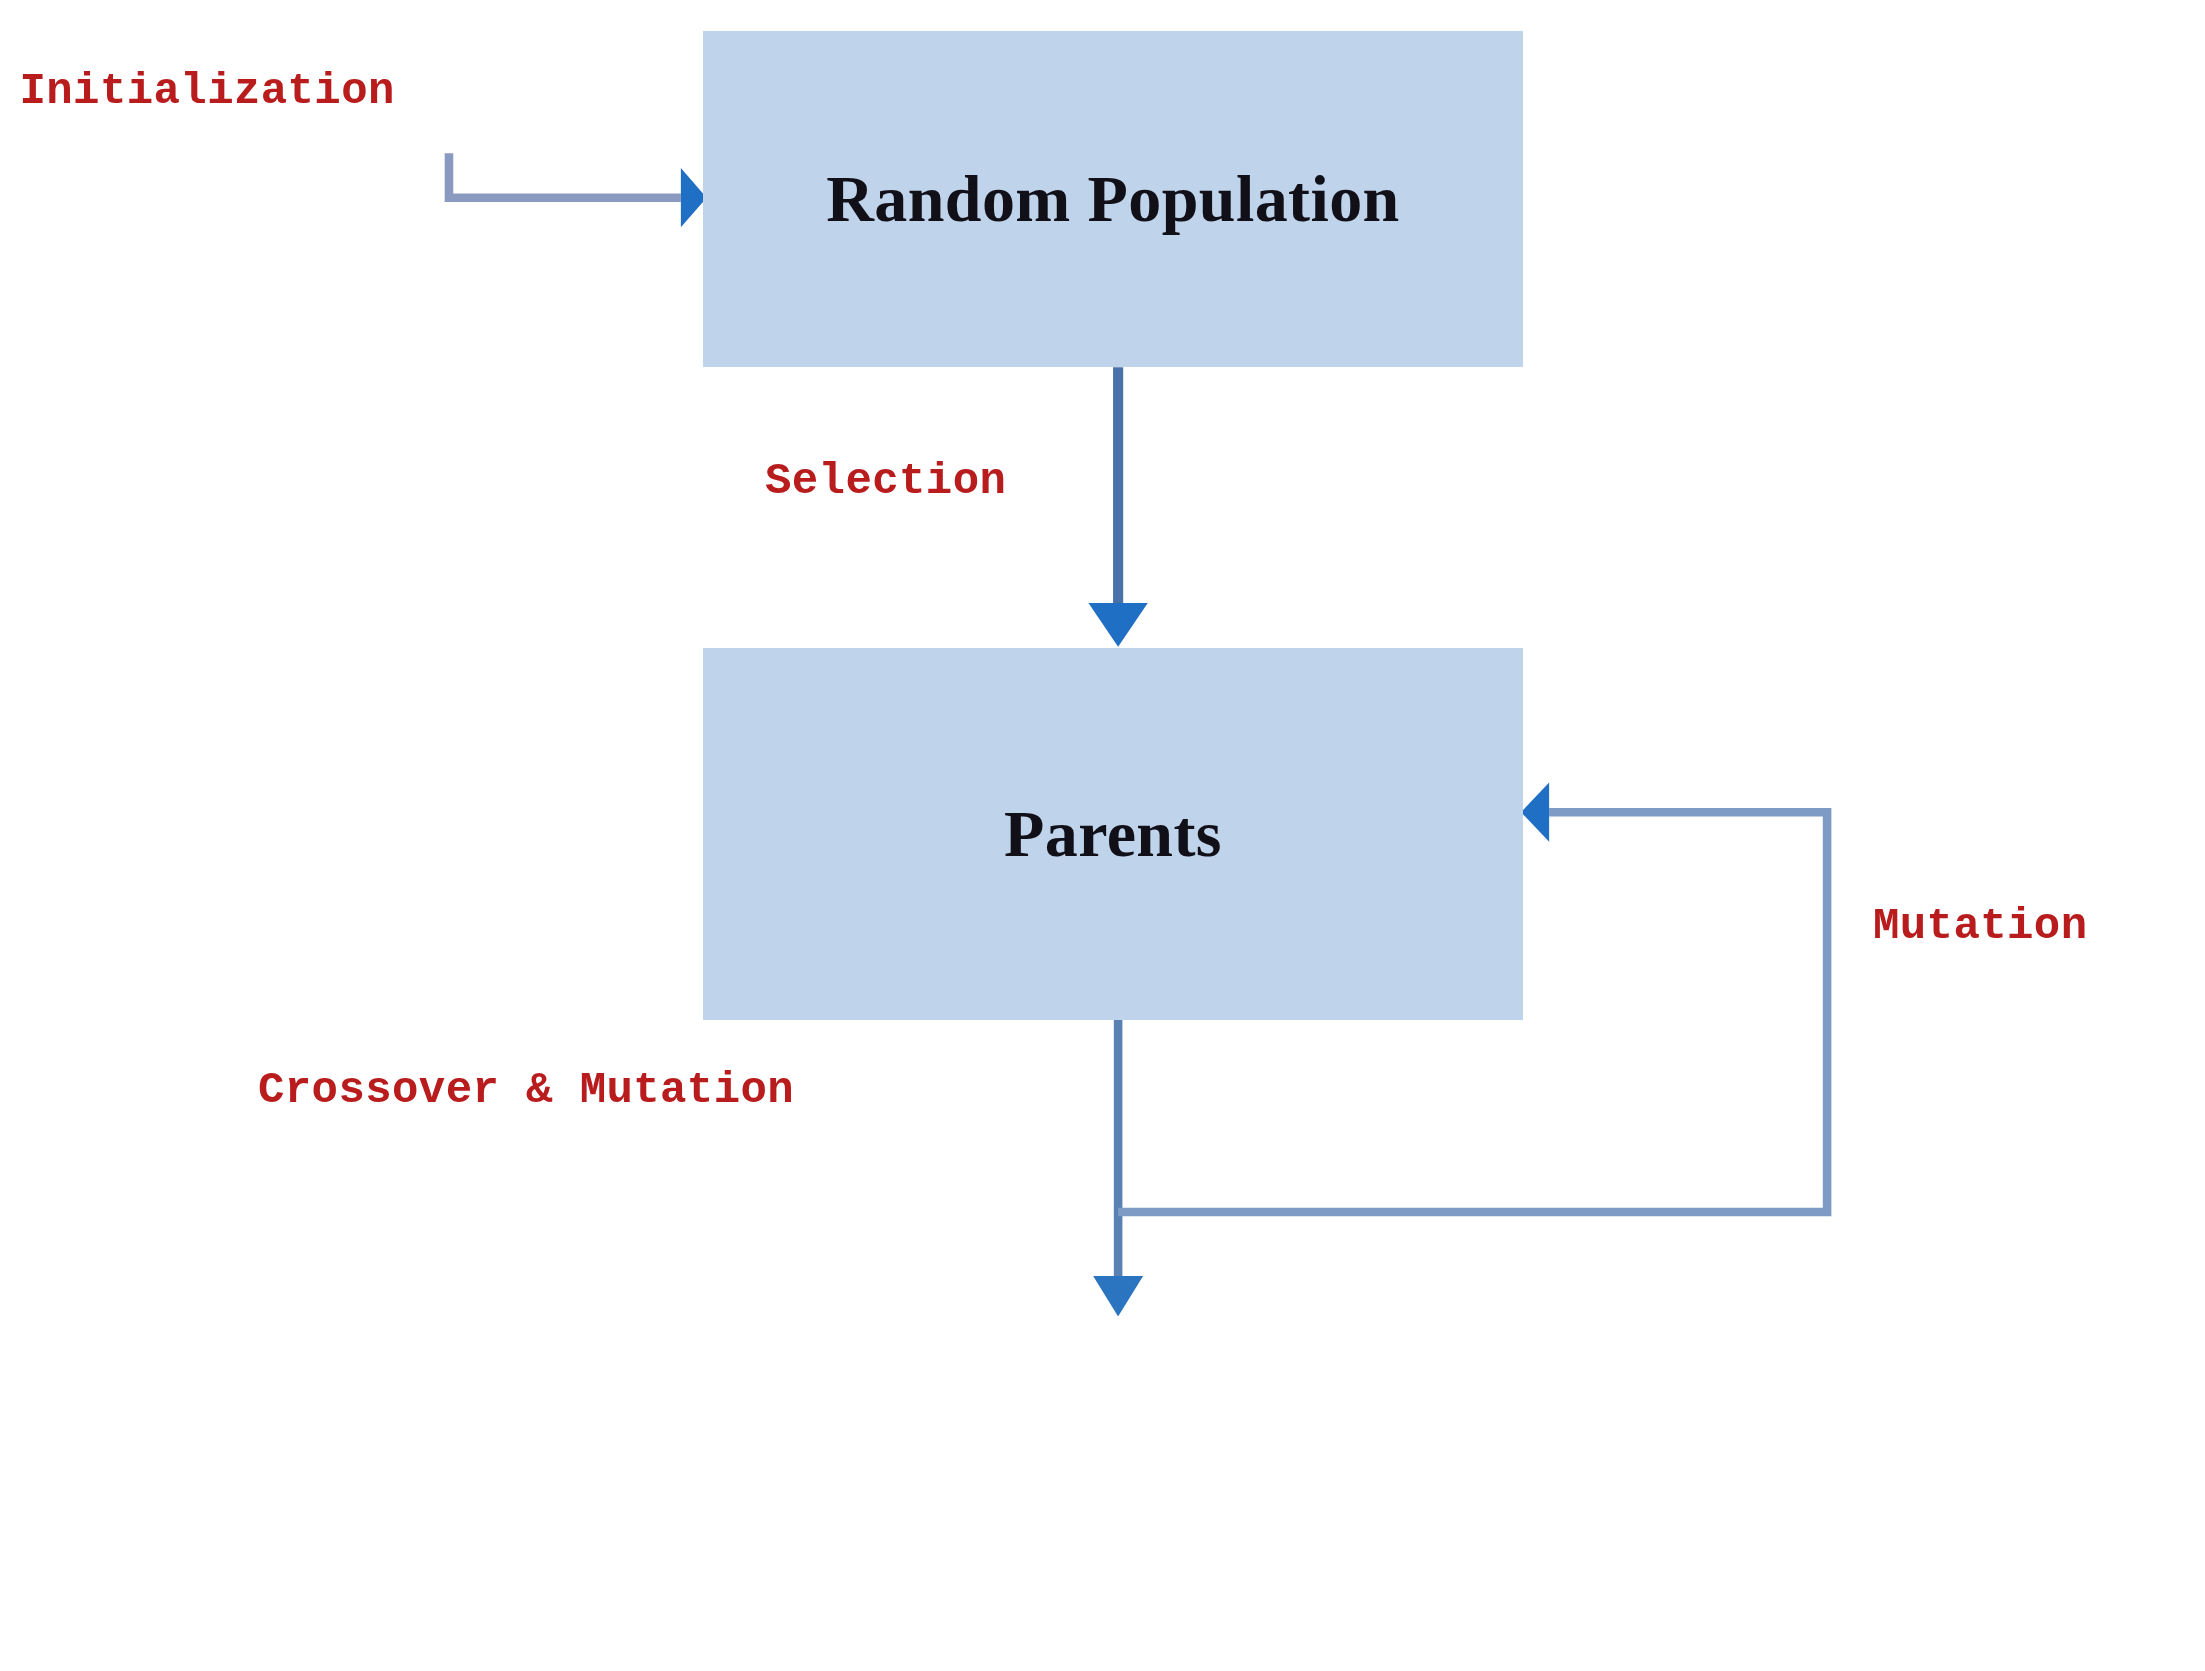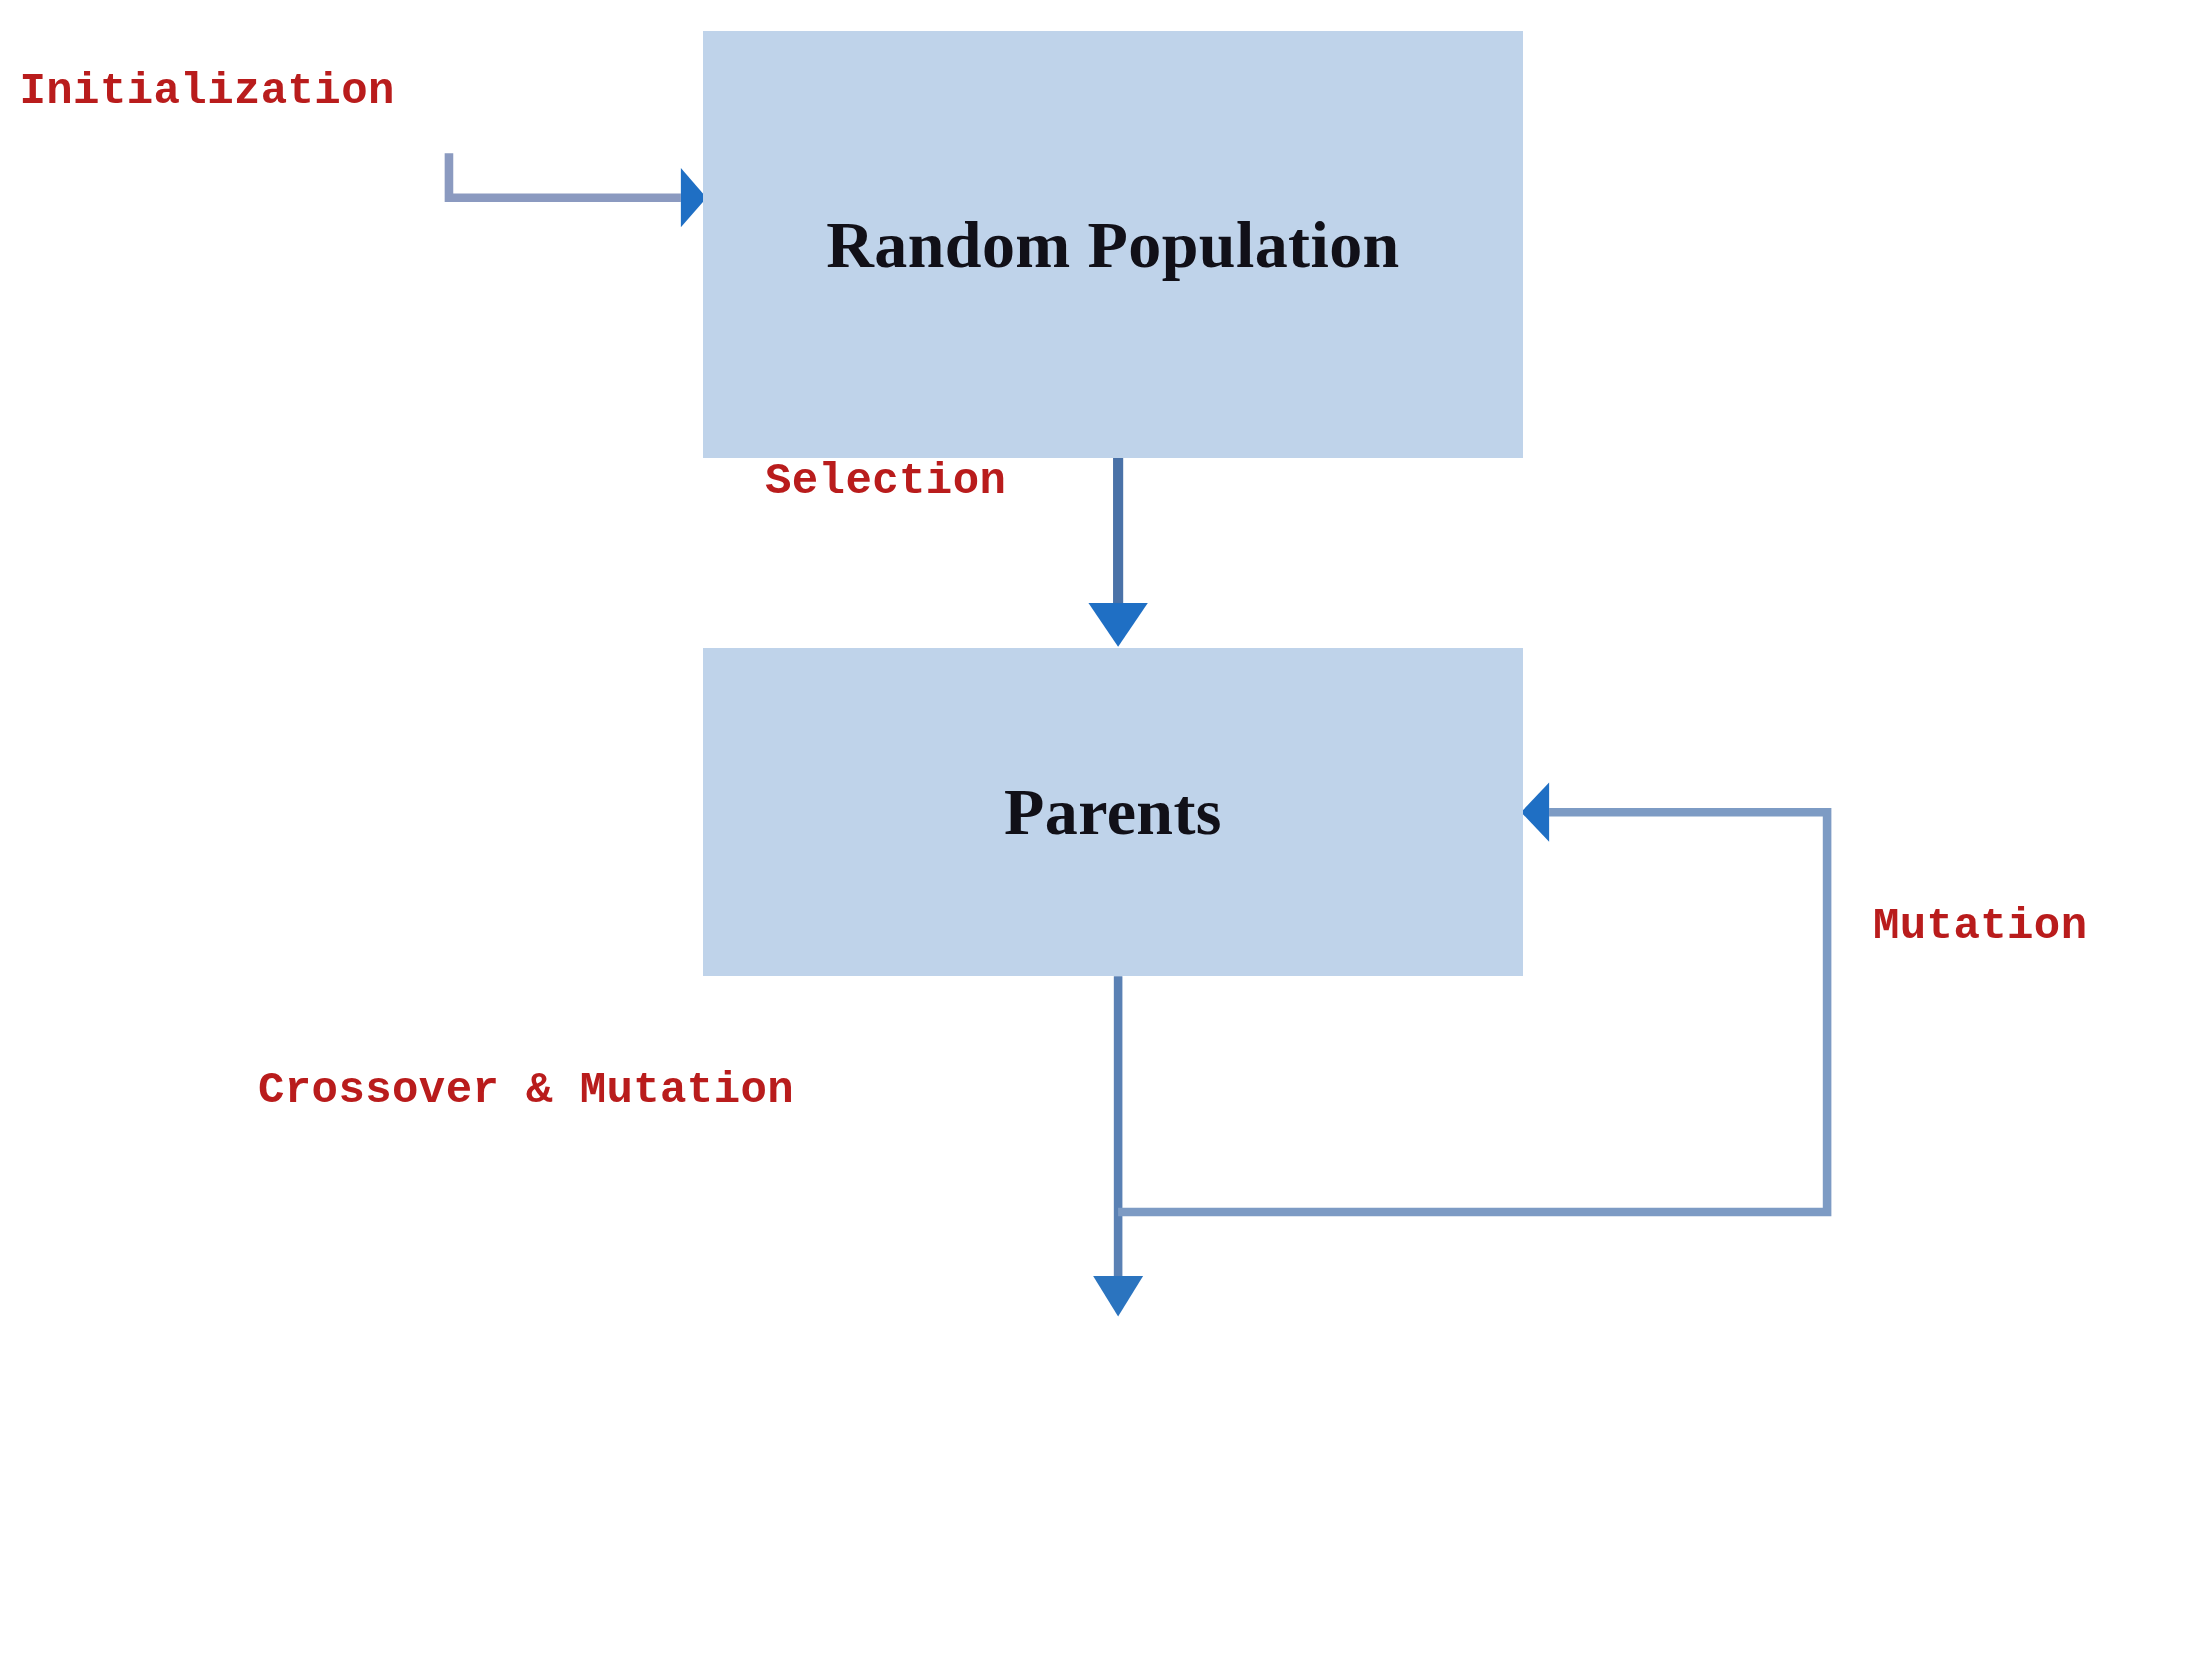--- a/index.html
+++ b/index.html
@@ -49,22 +49,22 @@
     position: absolute;
     font-family: Liberation Mono, monospace;
     font-weight: bold;
     font-size: 44px;
     line-height: 1;
     color: #b91c1c;
     letter-spacing: 0.4px;
     white-space: nowrap;
   }
   
-  #box-random-population { left: 703px;  top: 31px;   width: 820px; height: 427px; }
-  #box-parents           { left: 703px;  top: 648px;  width: 820px; height: 328px; }
+  #box-random-population { left: 703px;  top: 31px;   width: 820px; height: 336px; }
+  #box-parents           { left: 703px;  top: 648px;  width: 820px; height: 372px; }
   #box-offsprings        { left: 703px;  top: 1320px; width: 820px; height: 332px; }
 
   #label-initialization  { left: 19.5px;   top: 69px; }
   #label-selection       { left: 765px;  top: 459px; }
   #label-crossover       { left: 258px;  top: 1068px; }
   #label-survivor        { left: 1873px; top: 904px; }
 </style>
 </head>
 <body>
 

